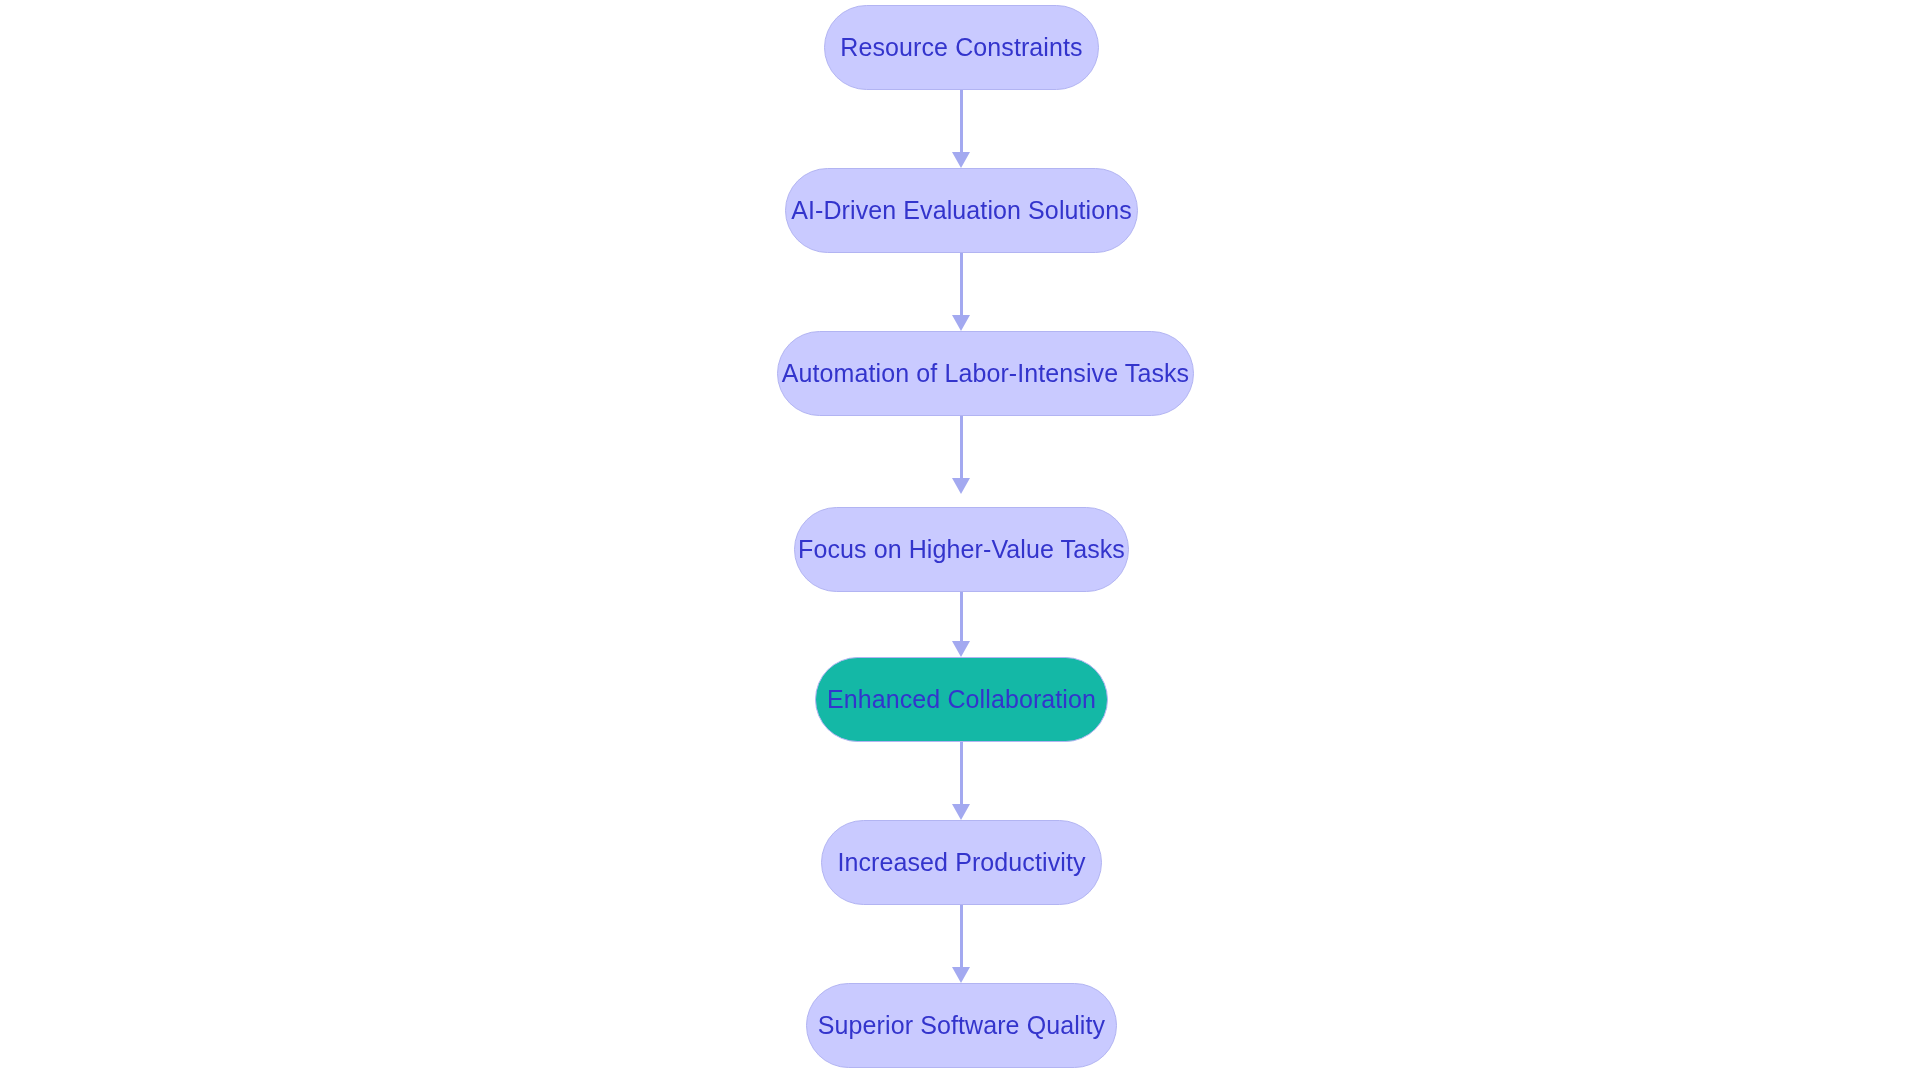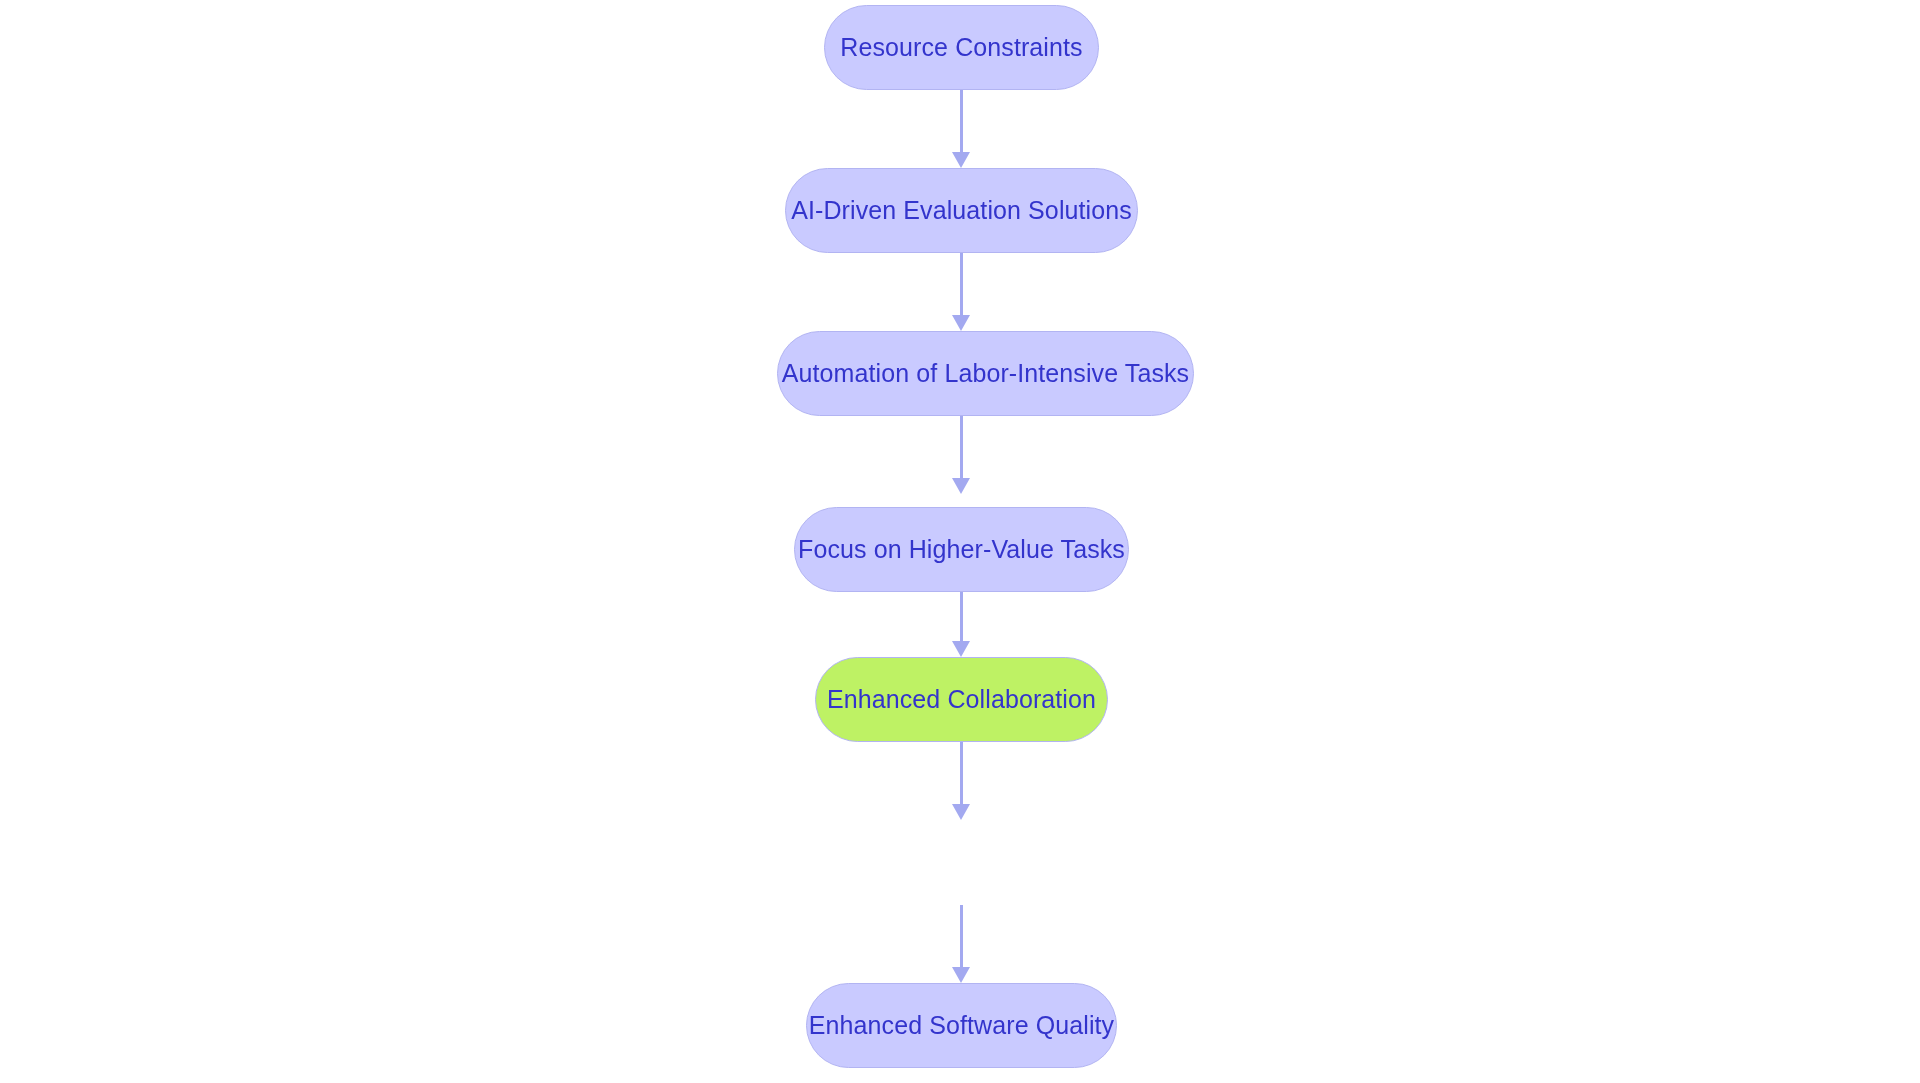--- a/index.html
+++ b/index.html
@@ -108,20 +108,23 @@
   </div>
   <div class="flow-node" style="left: 785px; top: 168px; width: 353px; height: 85px; background: rgb(201, 202, 255); border-color: rgb(178, 180, 242); color: rgb(51, 52, 204); text-align: center;">
     <span class="node-label">AI-Driven Evaluation Solutions</span>
   </div>
   <div class="flow-node" style="left: 753px; top: 331px; width: 417px; height: 85px; background: rgb(201, 202, 255); border-color: rgb(178, 180, 242); color: rgb(51, 52, 204); margin-left: 24px;">
     <span class="node-label">Automation of Labor-Intensive Tasks</span>
   </div>
   <div class="flow-node" style="left: 794px; top: 494px; width: 335px; height: 85px; background: rgb(201, 202, 255); border-color: rgb(178, 180, 242); color: rgb(51, 52, 204); margin-top: 13px;">
     <span class="node-label">Focus on Higher-Value Tasks</span>
   </div>
-  <div class="flow-node" style="left: 815px; top: 657px; width: 293px; height: 85px; background: #bef264; border-color: rgb(178, 180, 242); color: rgb(51, 52, 204);">
+  <div class="flow-node" style="left: 815px; top: 657px; width: 293px; height: 85px; background: #14b8a6; border-color: rgb(178, 180, 242); color: rgb(51, 52, 204);">
     <span class="node-label">Enhanced Collaboration</span>
   </div>
+  <div class="flow-node" style="left: 821px; top: 820px; width: 281px; height: 85px; background: rgb(201, 202, 255); border-color: rgb(178, 180, 242); color: rgb(51, 52, 204);">
+    <span class="node-label">Increased Productivity</span>
+  </div>
   <div class="flow-node" style="left: 806px; top: 983px; width: 311px; height: 85px; background: rgb(201, 202, 255); border-color: rgb(178, 180, 242); color: rgb(51, 52, 204);">
-    <span class="node-label">Enhanced Software Quality</span>
+    <span class="node-label">Superior Software Quality</span>
   </div>
 
 </div>
 
 </body></html>

